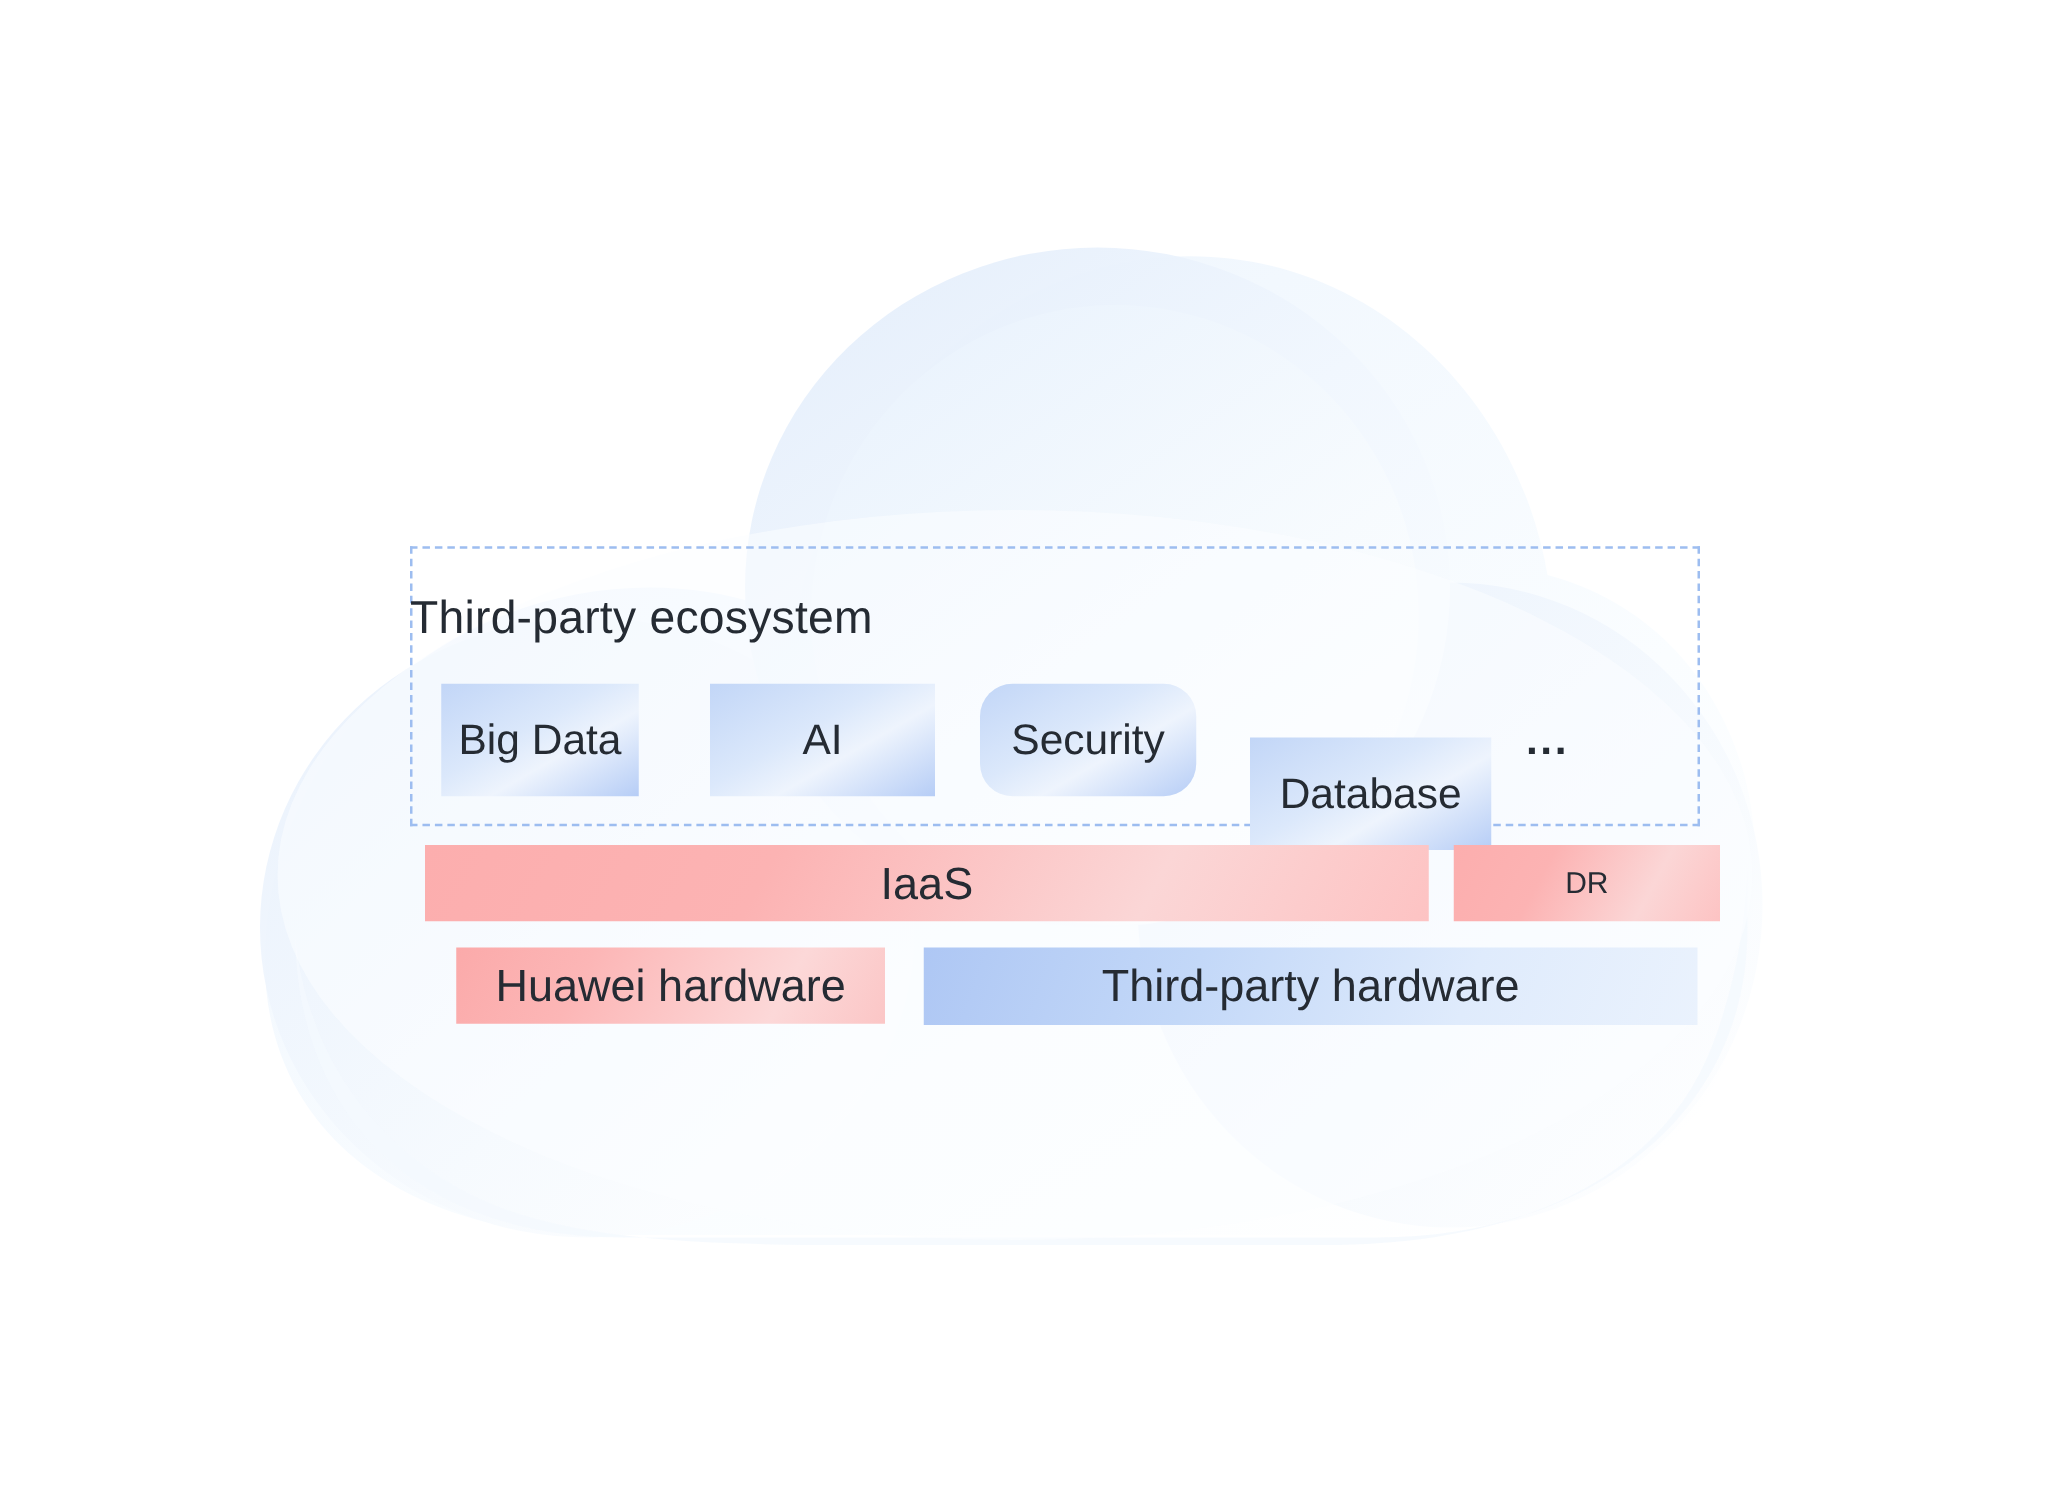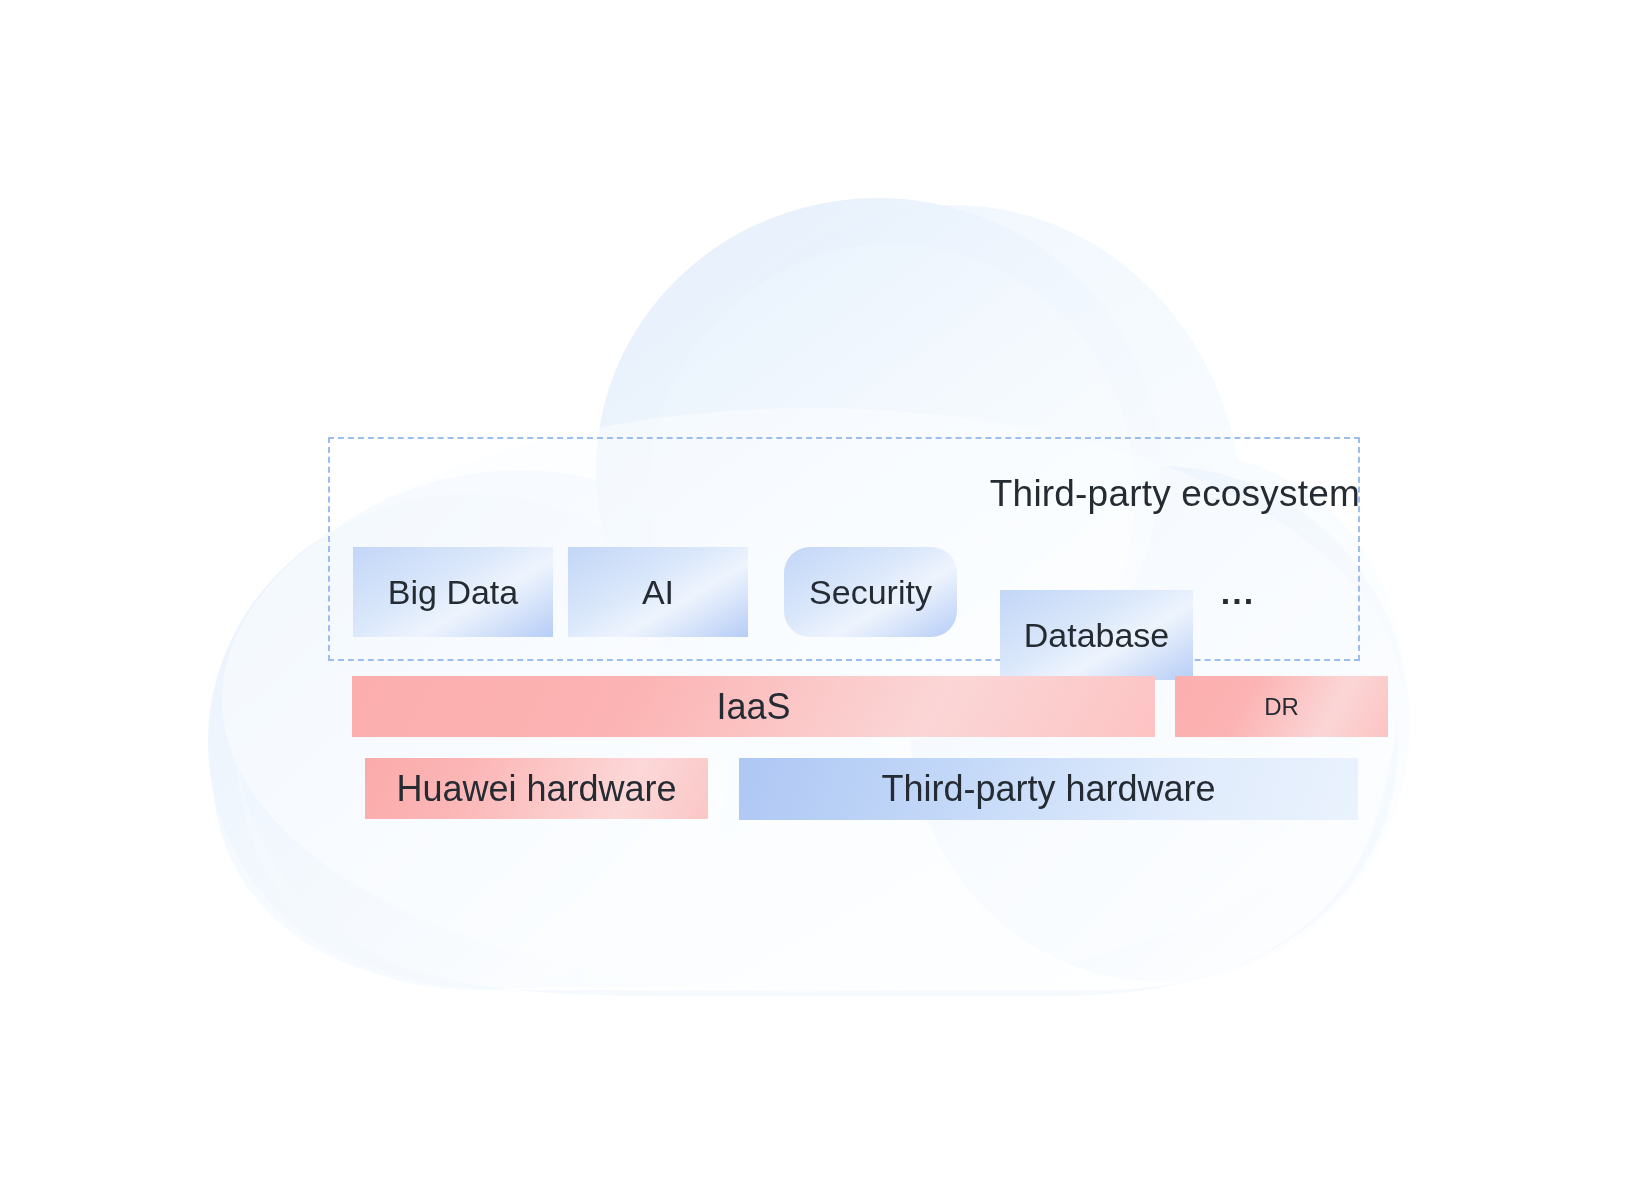--- a/index.html
+++ b/index.html
@@ -37,41 +37,41 @@
     height: 224px;
     border: 2px dashed #9dbdf0;
     box-sizing: border-box;
   }
 
   #ecosystem-title {
     position: absolute;
     left: 328px;
     top: 473px;
     width: 1032px;
-    text-align: right;
+    text-align: left;
     font-size: 37px;
     color: #252b33;
     letter-spacing: 0.2px;
     white-space: nowrap;
   }
 
   
   .chip {
     position: absolute;
     top: 547px;
     height: 90px;
     background: linear-gradient(150deg, #c2d6f7 0%, #dbe8fb 42%, #eef4fd 62%, #b6cdf6 100%);
     color: #252b33;
     font-size: 34px;
     display: flex;
     align-items: center;
     justify-content: center;
     box-sizing: border-box;
   }
-  .chip-0 { left: 353px;  width: 200px; }
+  .chip-0 { left: 353px;  width: 158px; }
   .chip-1 { left: 568px;  width: 180px; }
   .chip-2 { left: 784px;  width: 173px; border-radius: 26px; }
   .chip-3 { left: 1000px; width: 193px; margin-top: 43px; }
 
   #chip-ellipsis {
     position: absolute;
     left: 1193px;
     top: 547px;
     width: 90px;
     height: 90px;
@@ -88,21 +88,20 @@
   .bar {
     position: absolute;
     display: flex;
     align-items: center;
     justify-content: center;
     color: #252b33;
     box-sizing: border-box;
   }
   .bar-pink {
     background: linear-gradient(118deg, #fcaeae 0%, #fcb3b3 34%, #fbd6d6 72%, #fdc3c3 100%);
-    margin-left: 12px;
   }
 
   #bar-iaas {
     left: 340px;
     top: 676px;
     width: 803px;
     height: 61px;
     font-size: 36px;
   }
   #bar-dr {

